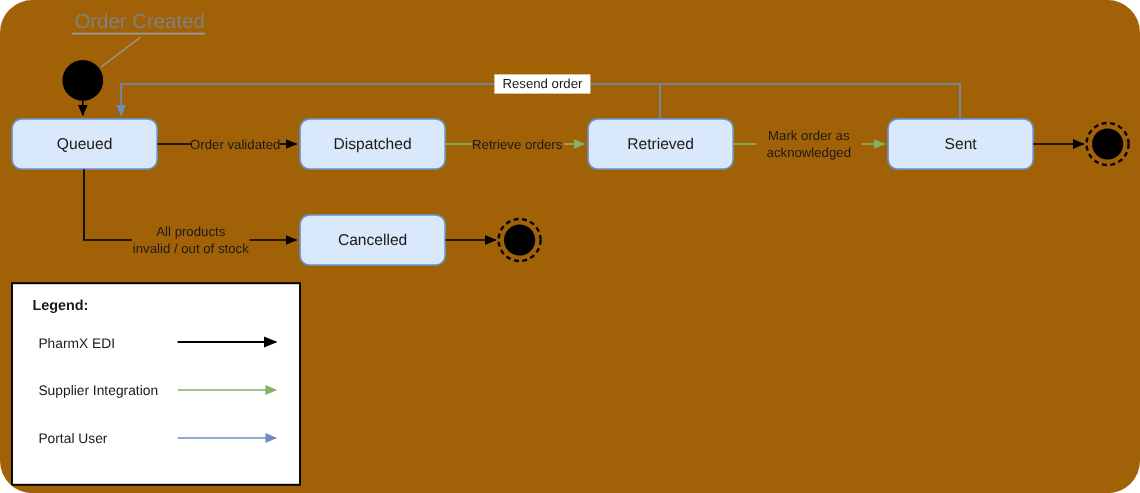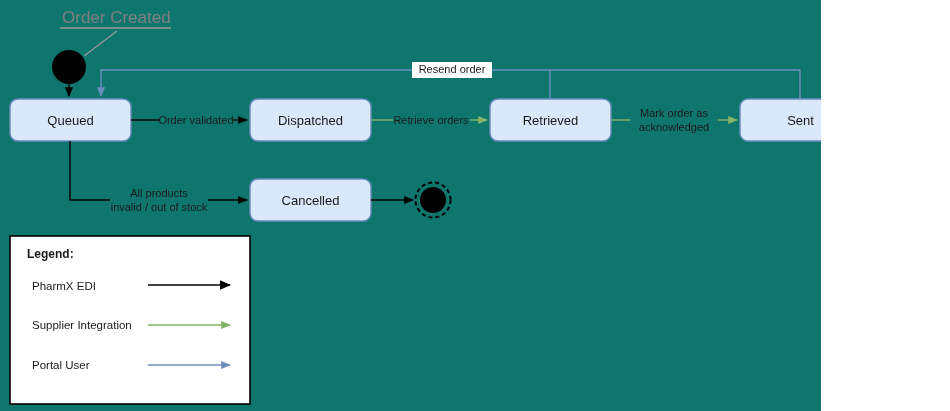--- a/index.html
+++ b/index.html
@@ -5,24 +5,25 @@
   html, body {
     margin: 0;
     padding: 0;
     background: #ffffff;
   }
   body {
     font-family: "Liberation Sans", sans-serif;
   }
   #canvas {
     position: relative;
-    width: 821px;
+    width: 950px;
     height: 411px;
-    background: #0f766e;
+    background: #a16207;
     overflow: hidden;
+    border-radius: 27px;
   }
   #diagram-svg {
     position: absolute;
     left: 0;
     top: 0;
     width: 950px;
     height: 411px;
   }
   .state-label {
     font-family: "Liberation Sans", sans-serif;

